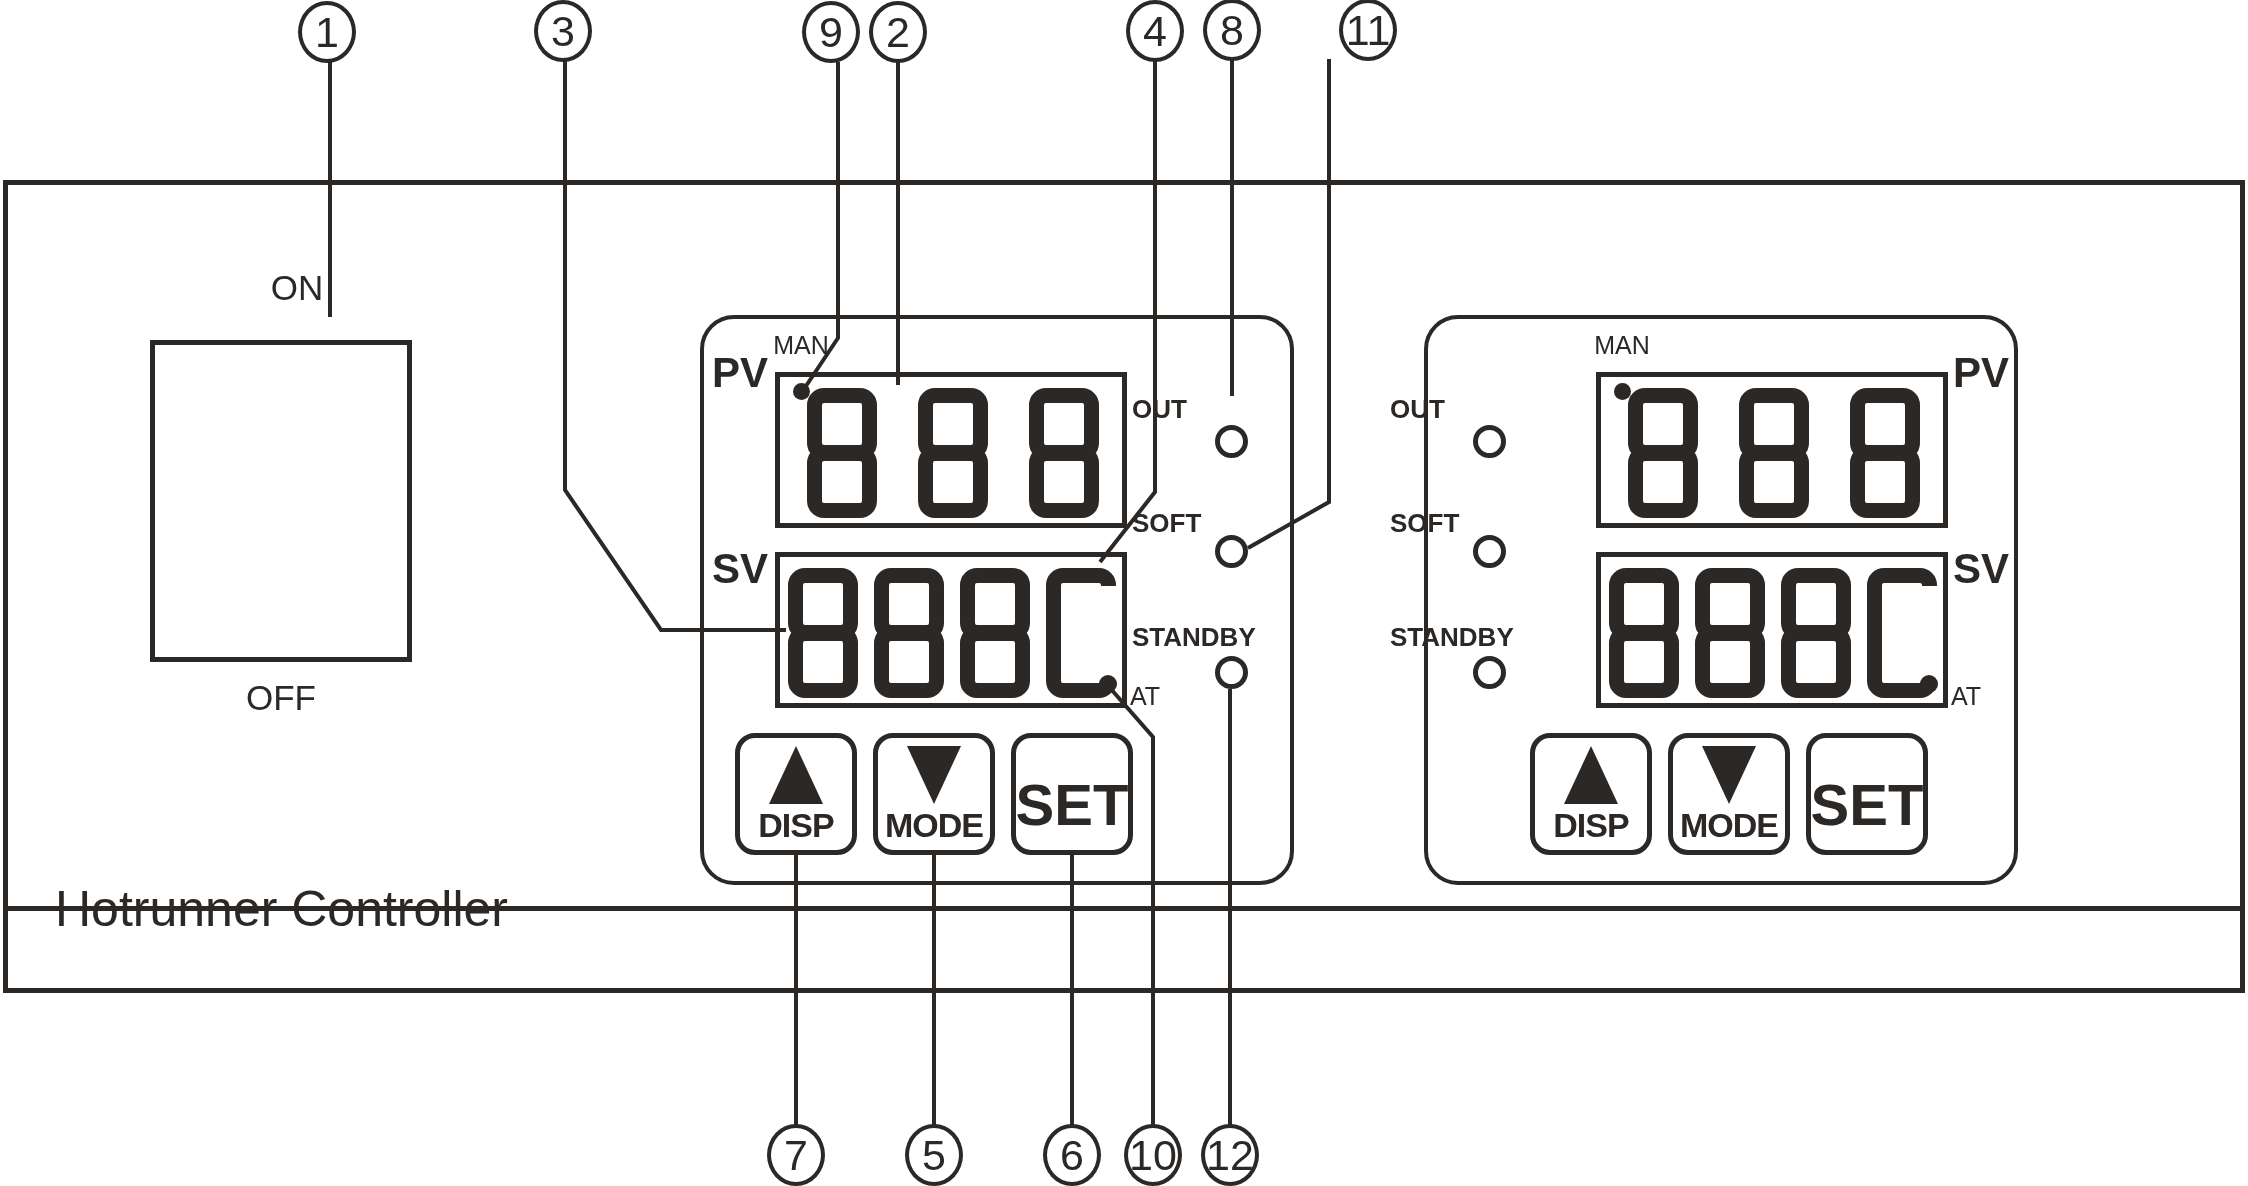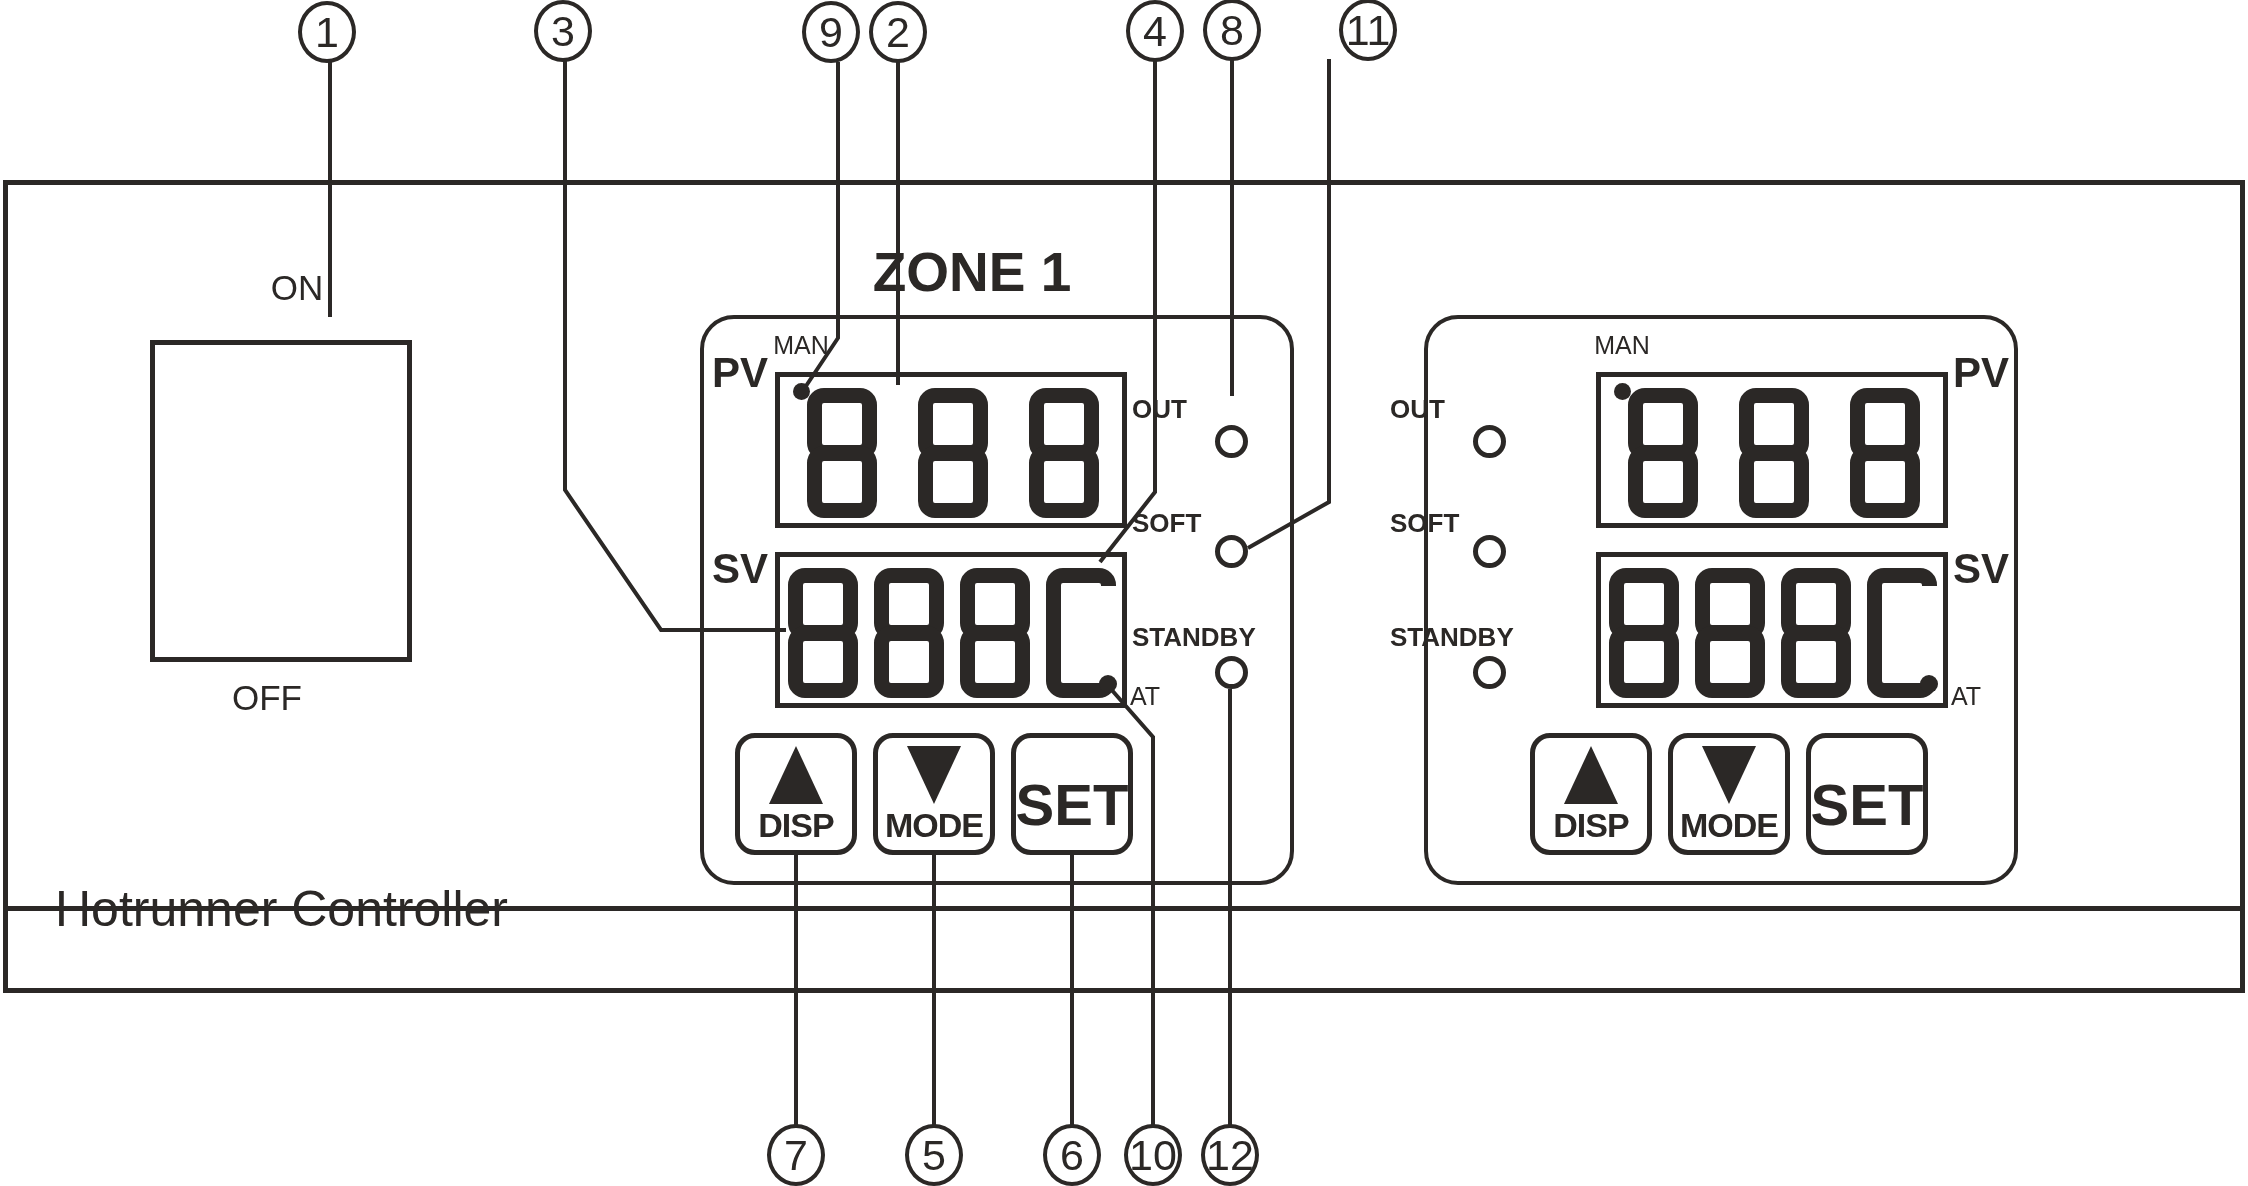--- a/index.html
+++ b/index.html
@@ -65,23 +65,22 @@
       <polyline points="1230,689 1230,1125"></polyline>
     </g>
   </svg>
 
   <div class="abs panel" style="left:3px;top:180px;width:2242px;height:813px;"></div>
   <div class="abs hline" style="left:3px;top:906px;width:2242px;height:5px;"></div>
   <div class="abs ptitle" style="left:55px;top:880px;">Hotrunner Controller</div>
 
   <div class="abs onoff" style="left:222px;top:270px;width:150px;">ON</div>
   <div class="abs switch-rect" style="left:150px;top:340px;width:262px;height:322px;"></div>
-  <div class="abs onoff" style="left:192px;top:680px;width:150px;">OFF</div>
+  <div class="abs onoff" style="left:206px;top:680px;width:150px;">OFF</div>
 
-  <div class="abs zone-title" style="left:822px;top:240px;width:300px;">ZONE 1</div>
   <div class="abs zone-box" style="left:700px;top:315px;width:594px;height:570px;"></div>
 
   <div class="abs small-lbl" style="left:741px;top:333px;width:120px;text-align:center;">MAN</div>
   <div class="abs pvsv" style="left:700px;top:352px;width:68px;text-align:right;">PV</div>
   <div class="abs disp-box" style="left:775px;top:372px;width:352px;height:156px;"></div>
   <div class="abs dot" style="left:793px;top:383px;width:17px;height:17px;"></div>
   <div class="abs digits" style="left:807px;top:388px;gap:41px;">
       <div class="g8"></div>
       <div class="g8"></div>
       <div class="g8"></div>

